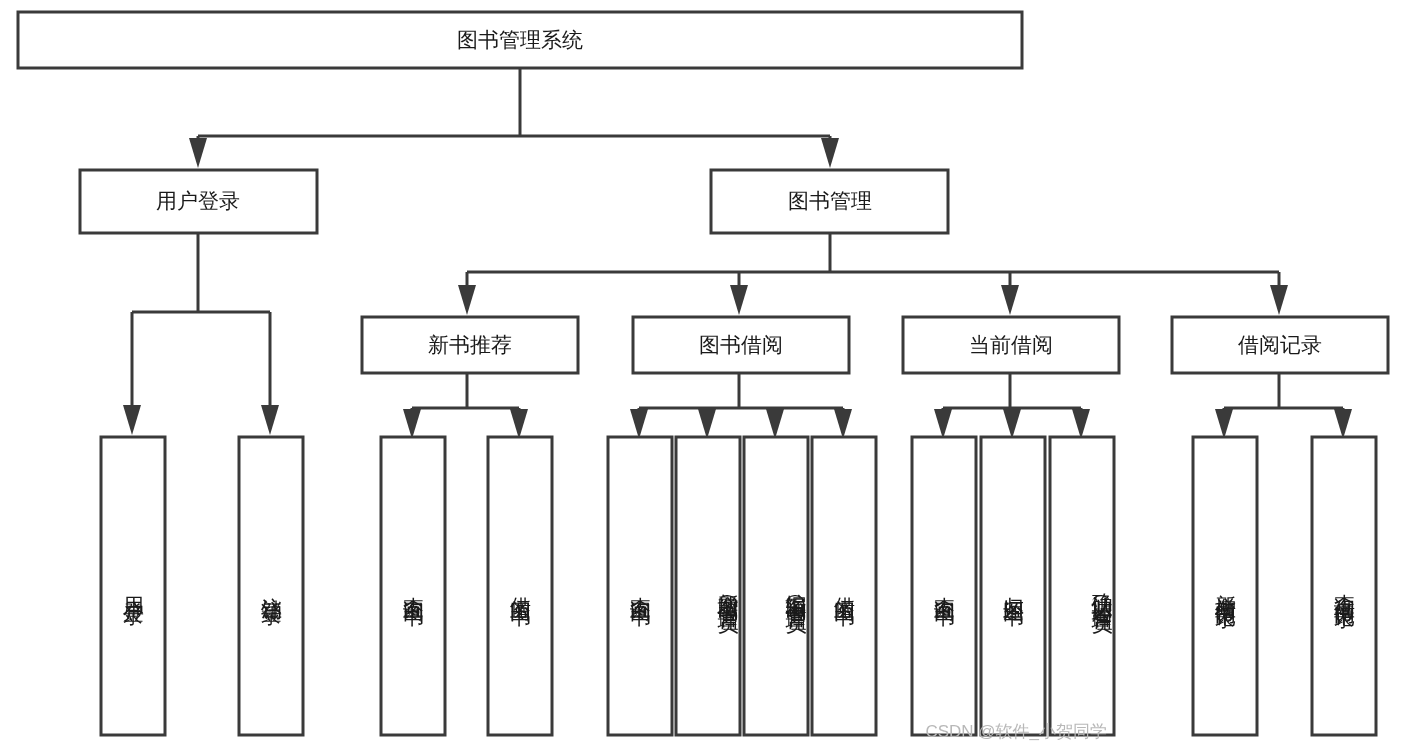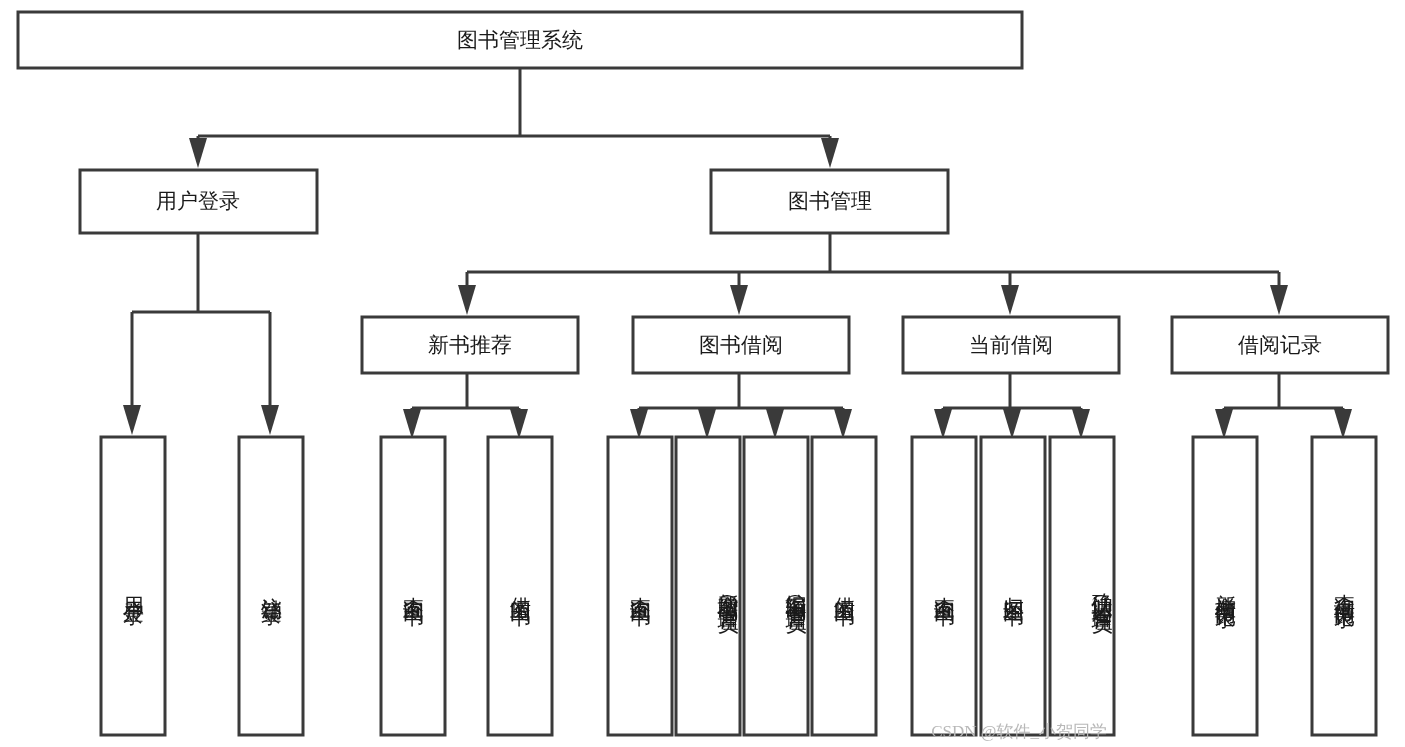--- a/index.html
+++ b/index.html
@@ -65,21 +65,21 @@
     color: #1a1a1a;
     text-align: center;
     white-space: nowrap;
     pointer-events: none;
     user-select: none;
   }
   .watermark {
     position: absolute;
     right: 10px;
     bottom: 4px;
-    font-family: Liberation Serif, serif;
+    font-family: Liberation Sans, sans-serif;
     font-size: 17px;
     color: #b8b8b8;
     white-space: nowrap;
     user-select: none;
   }
 </style>
 </head>
 <body>
 
 <div id="diagram-root">

